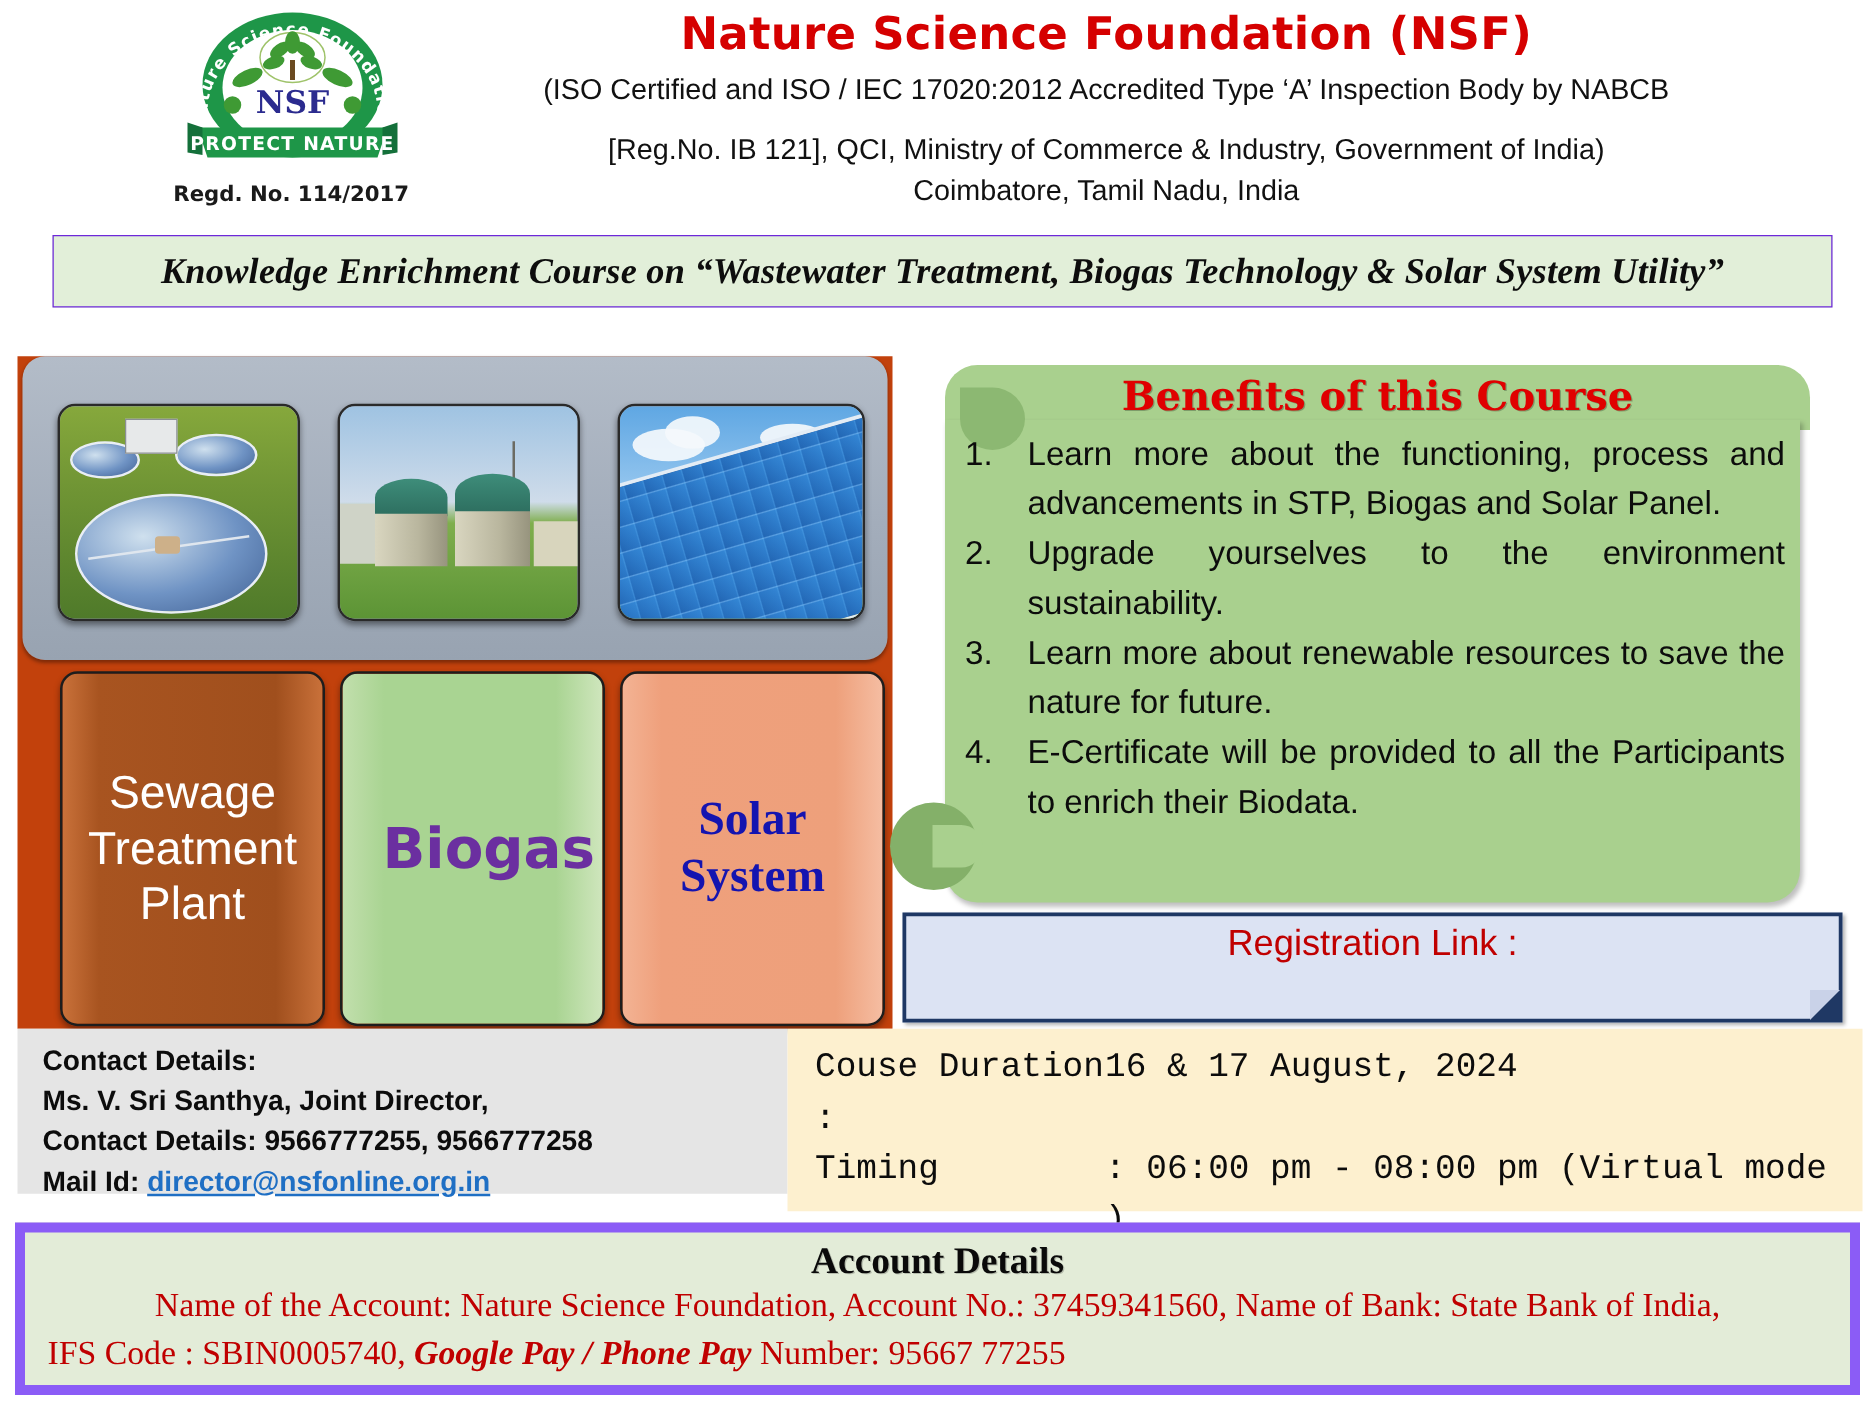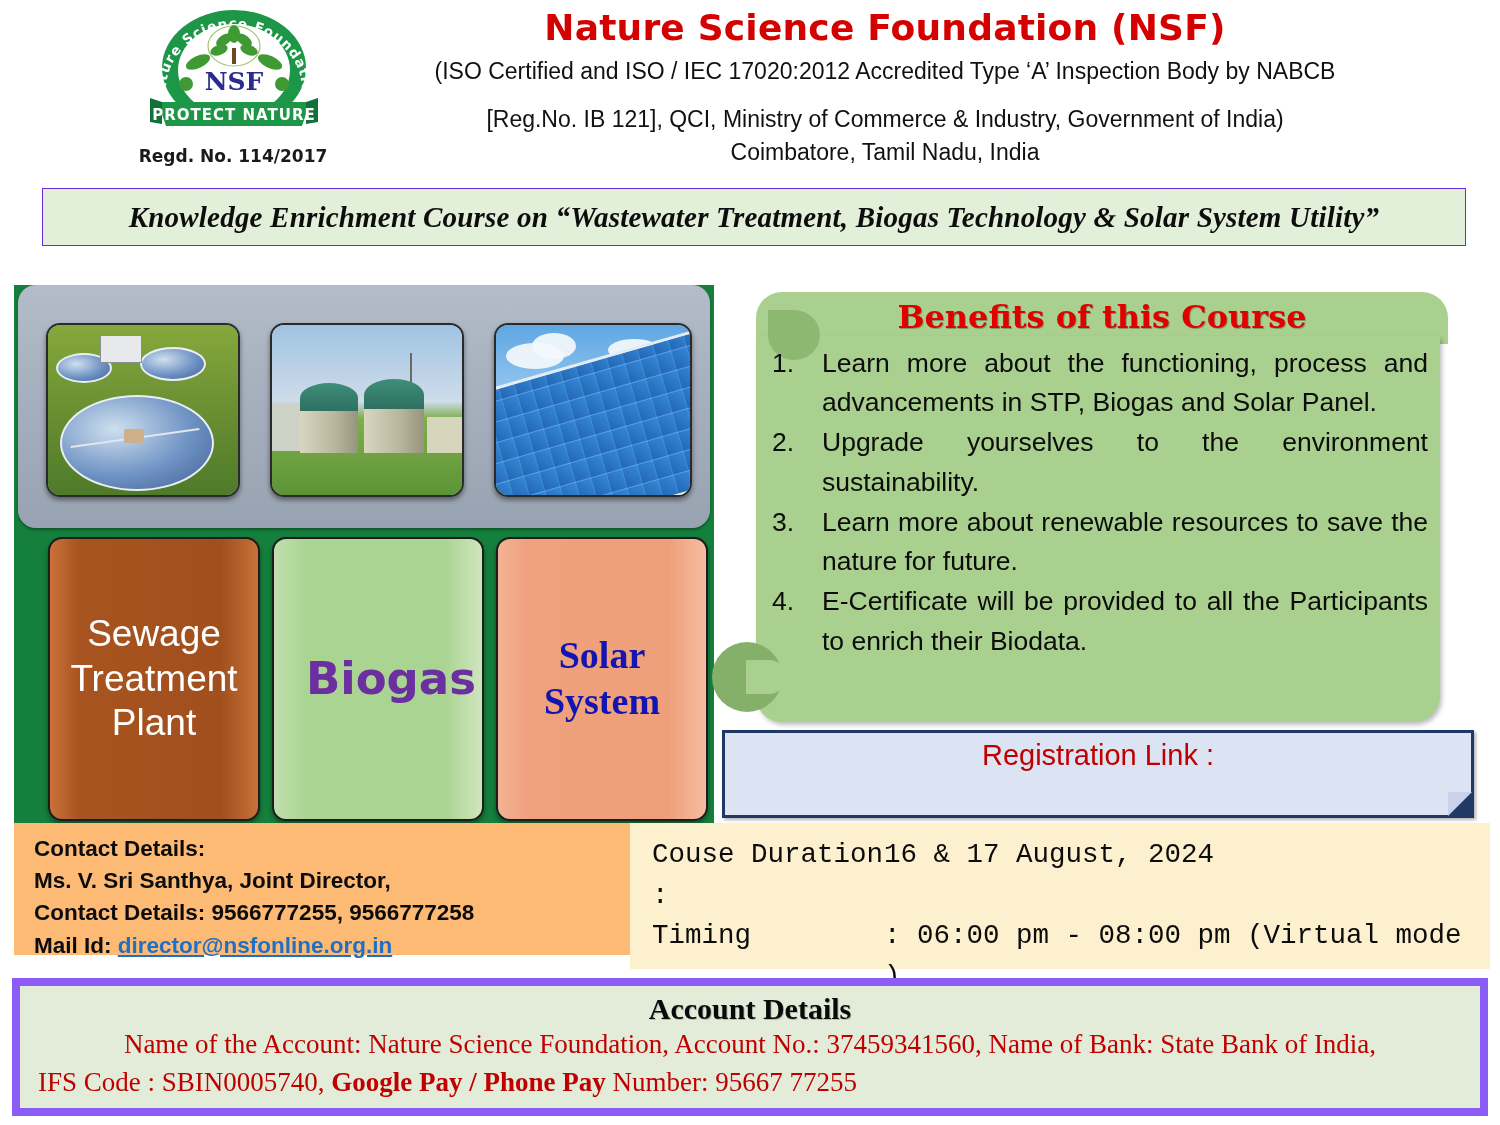--- a/index.html
+++ b/index.html
@@ -25,21 +25,21 @@
     position:absolute;left:42px;top:188px;width:1424px;height:58px;
     background:#e2efd9;border:1px solid #6d28d9;box-sizing:border-box;
     display:flex;align-items:center;justify-content:center;
   }
   .course-banner span{
     font-family:"Liberation Serif", serif;font-style:italic;font-weight:700;
     font-size:29px;color:#0d0d0d;white-space:nowrap;letter-spacing:.2px;
   }
 
   
-  .left-panel{position:absolute;left:14px;top:285px;width:700px;height:538px;background:#15803d;}
+  .left-panel{position:absolute;left:14px;top:285px;width:700px;height:538px;background:#c2410c;}
   .photo-strip{position:absolute;left:4px;top:0px;width:692px;height:243px;
     background:linear-gradient(180deg,#b3bcc8 0%,#a3adbb 55%,#98a3b1 100%);
     border-radius:18px;box-shadow:0 2px 3px rgba(0,0,0,.35);}
   .photo{position:absolute;top:38px;width:190px;height:170px;border-radius:14px;
     border:2px solid #2a2a2a;overflow:hidden;box-shadow:0 3px 5px rgba(0,0,0,.45);}
   .photo.p1{left:28px;}
   .photo.p2{left:252px;}
   .photo.p3{left:476px;width:194px;}
 
   
@@ -114,40 +114,40 @@
   
   .reg-box{position:absolute;left:722px;top:730px;width:752px;height:88px;
     background:#dce3f3;border:3px solid #1f3864;box-sizing:border-box;text-align:center;
     box-shadow:2px 2px 3px rgba(0,0,0,.3);}
   .reg-line1{font-size:29px;color:#c00000;margin-top:4px;line-height:1.25;}
   .reg-line2{font-size:30px;color:#c00000;line-height:1.25;}
   .reg-fold{position:absolute;right:-1px;bottom:-1px;width:0;height:0;
     border-left:24px solid #c9d2e8;border-bottom:24px solid #1f3864;}
 
   
-  .contact{position:absolute;left:14px;top:823px;width:616px;height:132px;background:#fdba74;
+  .contact{position:absolute;left:14px;top:823px;width:616px;height:132px;background:#e5e5e5;
     padding:10px 0 0 20px;box-sizing:border-box;}
   .contact div{font-size:22.5px;font-weight:700;color:#0c0c0c;line-height:1.43;}
   .contact a{color:#1f6fc4;text-decoration:underline;font-weight:700;}
 
   
   .details{position:absolute;left:630px;top:823px;width:860px;height:146px;background:#fdf0cf;
     padding:12px 0 0 22px;box-sizing:border-box;}
   .details .row{display:flex;font-size:27.5px;color:#0c0c0c;line-height:1.48;font-family:Liberation Mono, monospace;}
   .details .dlabel{flex:0 0 232px;}
   .details .dval{flex:1;}
 
   
   .account{position:absolute;left:12px;top:978px;width:1476px;height:138px;
     background:#e3ecd8;border:8px solid #8b5cf6;box-sizing:border-box;text-align:center;}
   .acc-title{font-family:"Liberation Serif", serif;font-weight:700;font-size:30px;color:#0a0a0a;
     margin-top:6px;text-shadow:1px 1px 0 rgba(0,0,0,.2);}
   .acc-line{font-family:"Liberation Serif", serif;font-size:27px;color:#c00000;line-height:1.4;}
   .acc-line.l2{text-align:left;padding-left:18px;}
-  .acc-line b{font-weight:700;}
+  .acc-line b{font-weight:700;font-style:italic;}
 </style>
 </head>
 <body>
 
 <div class="header">
 
   <div class="logo-wrap">
     <svg class="logo-badge" viewBox="0 0 176 134">
       <defs>
         <path id="arcpath" d="M 20 84 A 68 62 0 0 1 156 84"></path>

